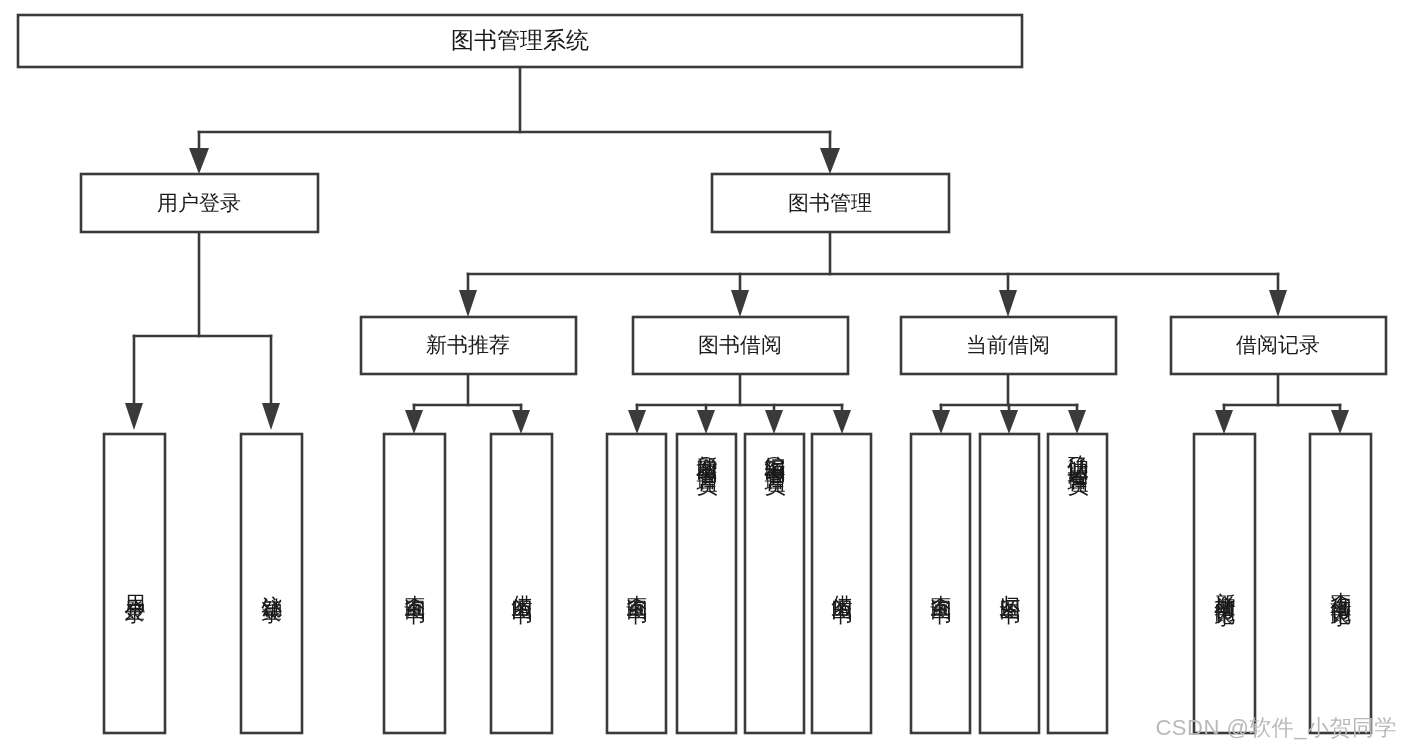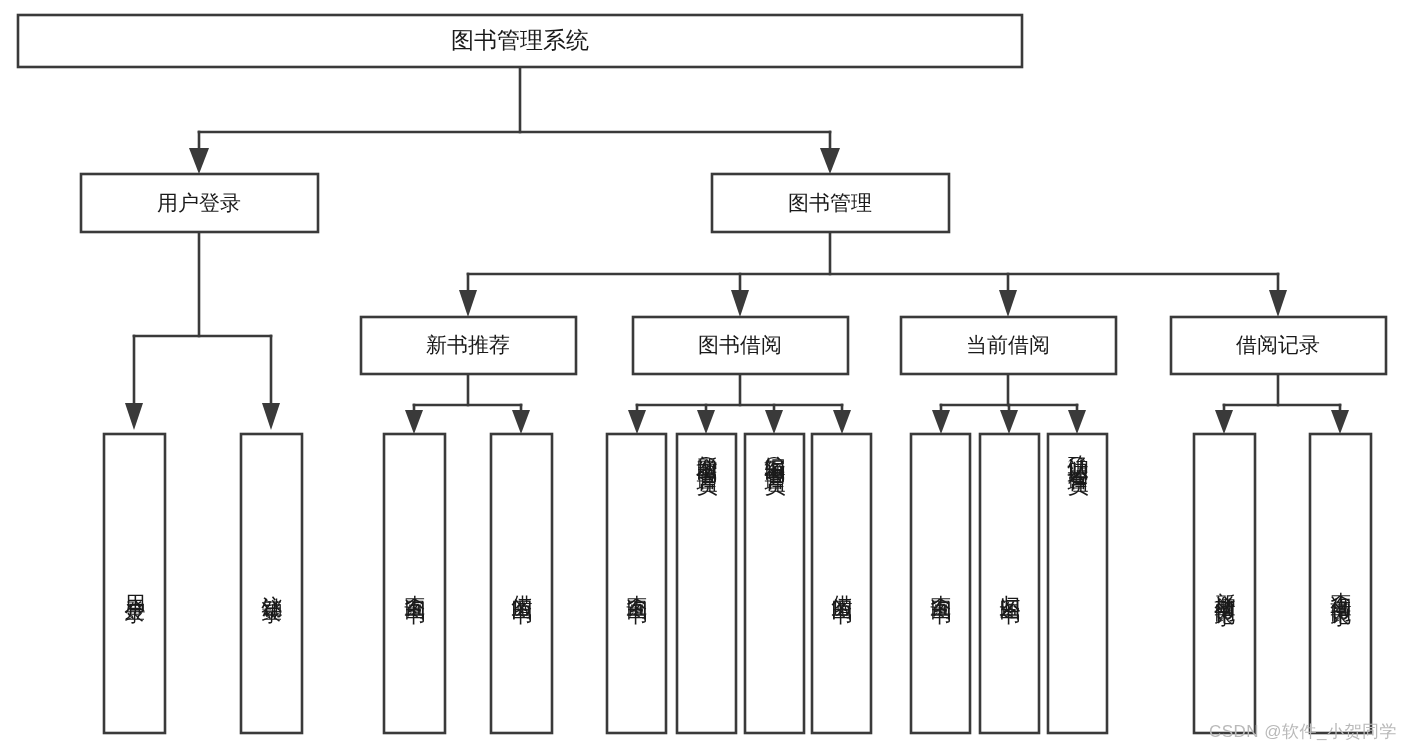--- a/index.html
+++ b/index.html
@@ -73,21 +73,21 @@
     letter-spacing: 3px;
     color: #1a1a1a;
     white-space: nowrap;
     text-align: center;
   }
   #watermark {
     position: absolute;
     right: 8px;
     bottom: 4px;
     font-family: "Liberation Sans", "DejaVu Sans", sans-serif;
-    font-size: 17px;
+    font-size: 22px;
     color: #b9b9b9;
     letter-spacing: 0.5px;
     white-space: nowrap;
   }
 </style>
 </head>
 <body>
 
 <div id="diagram-root">
 

